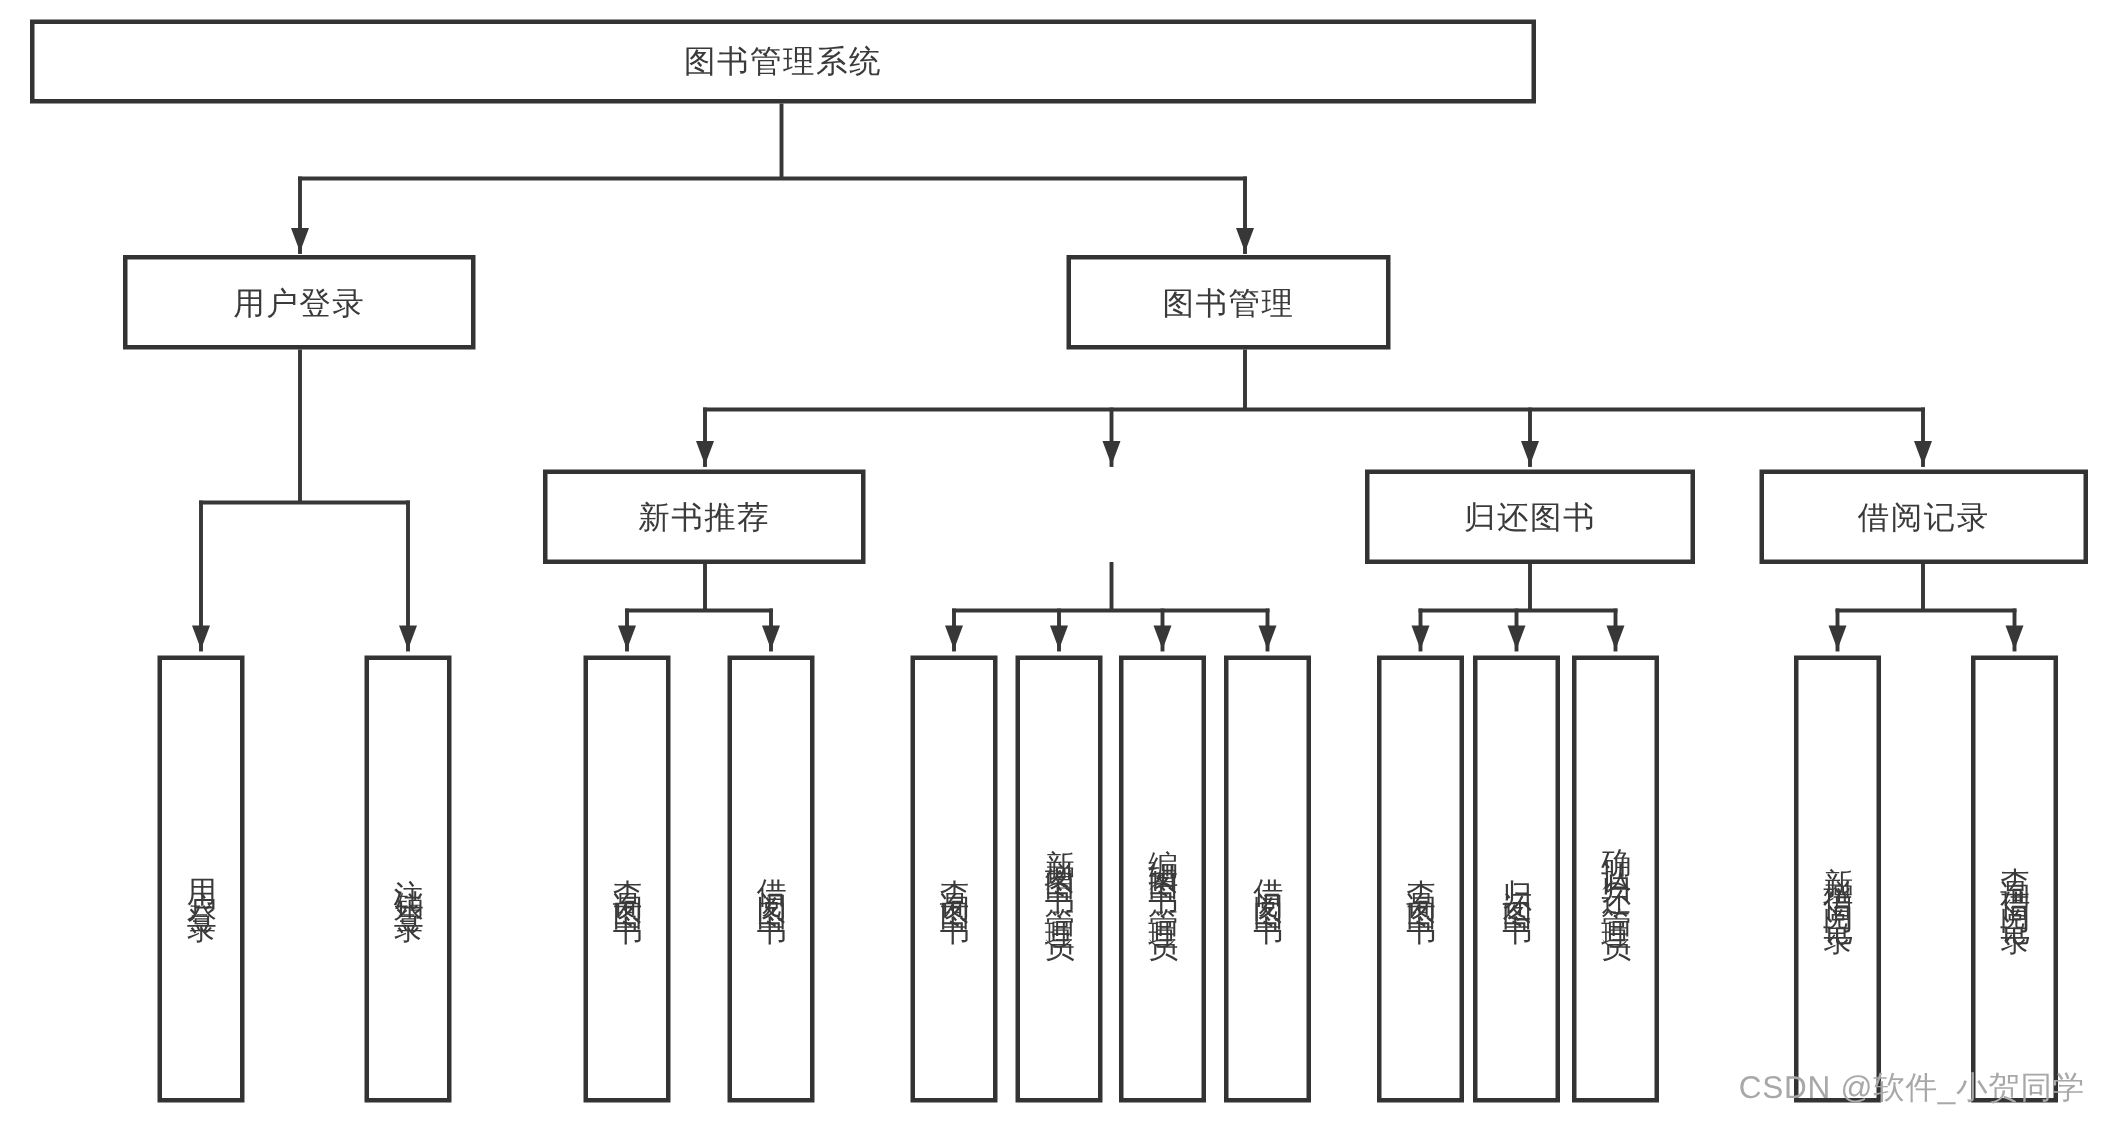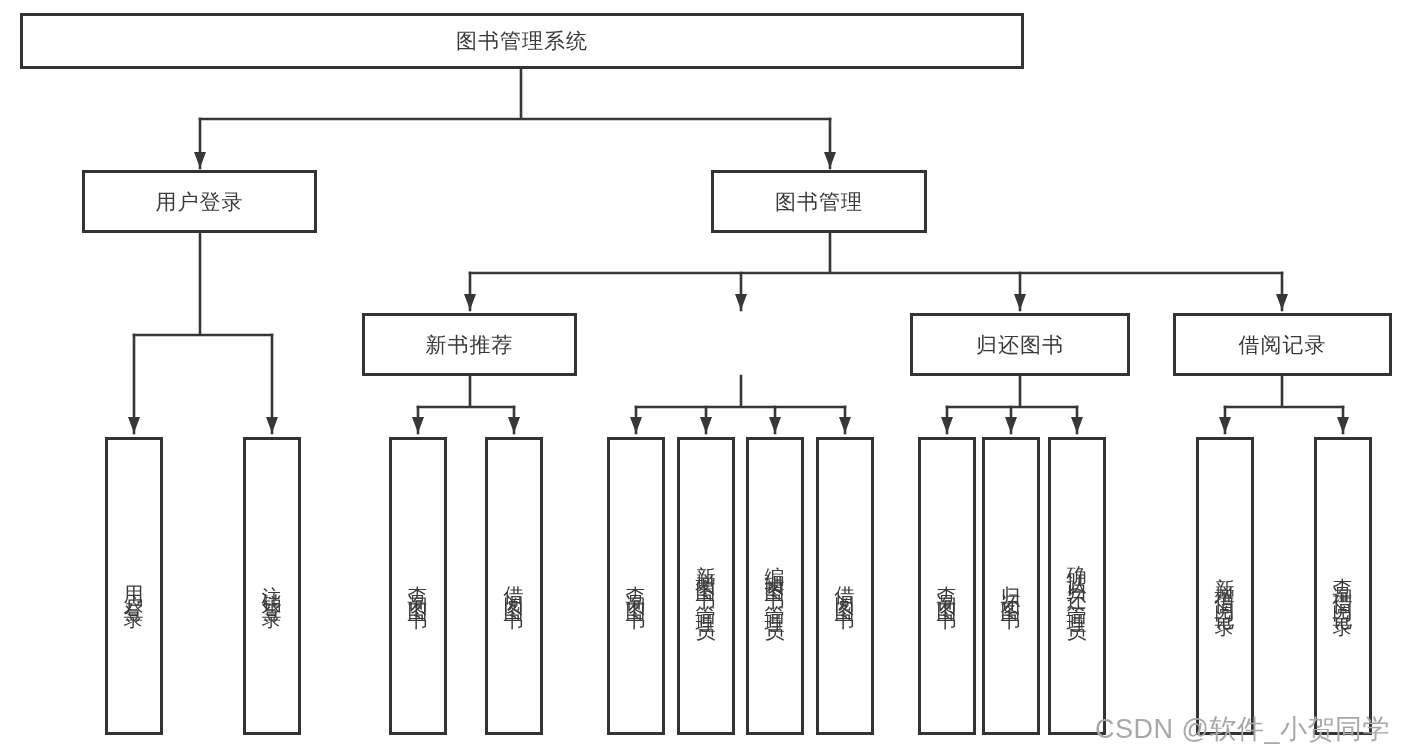--- a/index.html
+++ b/index.html
@@ -28,21 +28,21 @@
     writing-mode:vertical-rl;
     text-orientation:mixed;
     letter-spacing:8px;
     line-height:1;
     white-space:nowrap;
   }
   .watermark{
     position:absolute;
     right:15px;
     top:711px;
-    font-size:27px;
+    font-size:21px;
     color:#a8a8a8;
     letter-spacing:0.5px;
     z-index:3;
     pointer-events:none;
   }
 </style>
 </head>
 <body>
 
 <div class="canvas">

